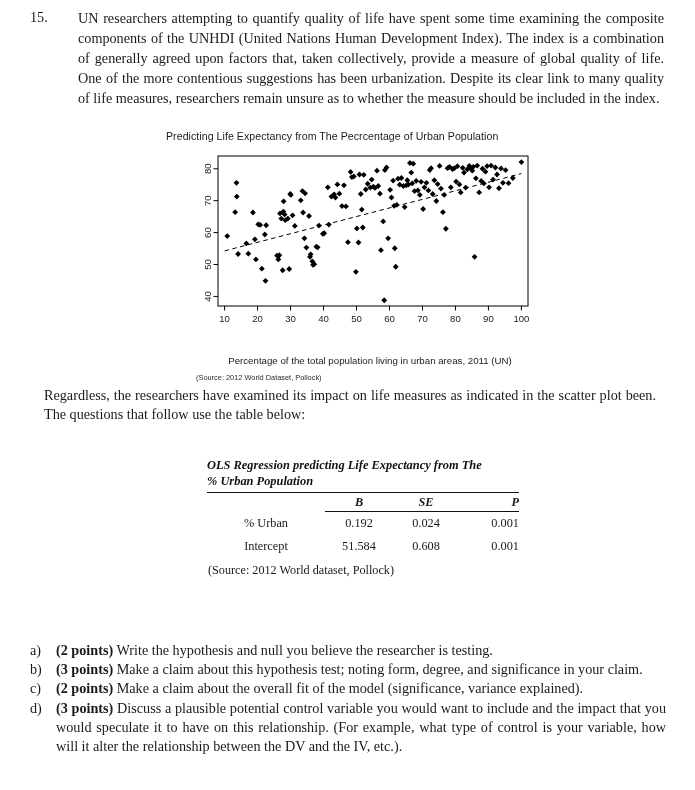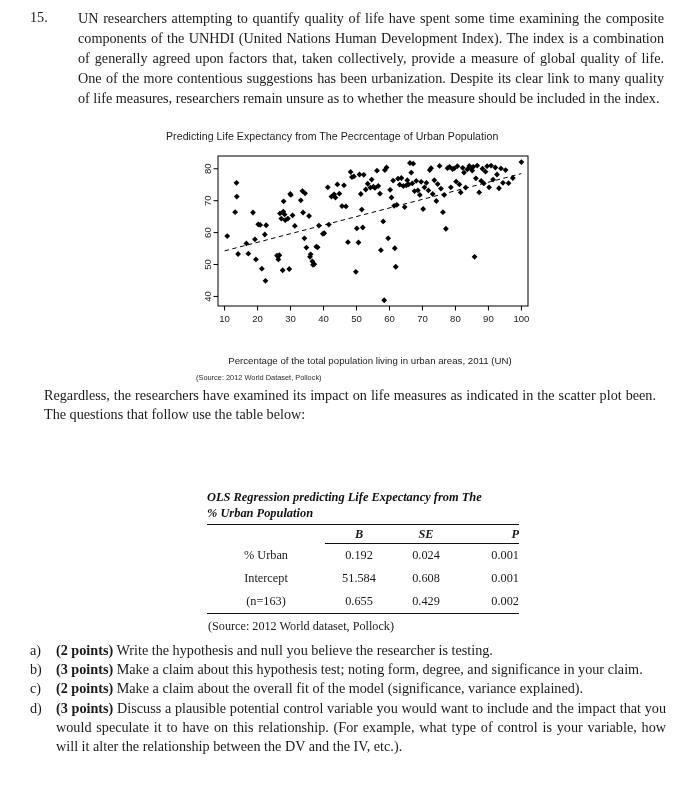--- a/index.html
+++ b/index.html
@@ -102,21 +102,20 @@
     top: 458px;
     width: 312px;
     font-family: "Liberation Serif", serif;
   }
   .tbl-title {
     font-weight: bold;
     font-style: italic;
     font-size: 12.4px;
     line-height: 15.6px;
     color: #111;
-    margin-top: 32px;
   }
   table.reg {
     border-collapse: collapse;
     width: 312px;
     margin-top: 3px;
     font-size: 12.3px;
   }
   table.reg td {
     padding: 4px 0 4px 0;
     vertical-align: bottom;
@@ -397,26 +396,20 @@
         <td class="c1">0.192</td>
         <td class="c2">0.024</td>
         <td class="c3">0.001</td>
       </tr>
       <tr>
         <td class="lbl">Intercept</td>
         <td class="c1">51.584</td>
         <td class="c2">0.608</td>
         <td class="c3">0.001</td>
       </tr>
-      <tr class="last">
-        <td class="lbl">(n=163)</td>
-        <td class="c1">0.655</td>
-        <td class="c2">0.429</td>
-        <td class="c3">0.002</td>
-      </tr>
     </tbody>
   </table>
   <div class="tbl-source">(Source: 2012 World dataset, Pollock)</div>
 </div>
 
 <div class="subq-list">
   <div class="subq">
     <span class="subq-letter">a)</span>
     <span class="subq-body"><span class="pts">(2 points)</span><span> Write the hypothesis and null you believe the researcher is testing.</span></span>
   </div>

